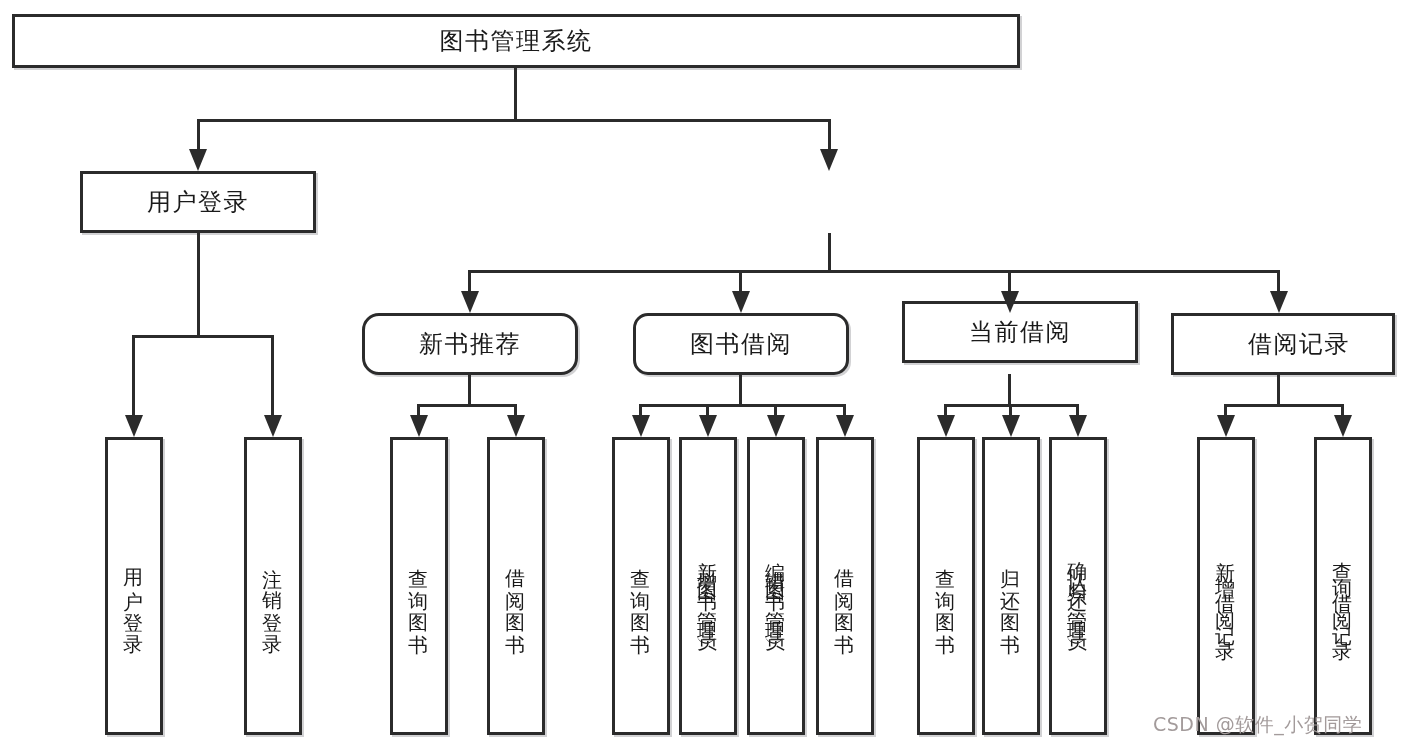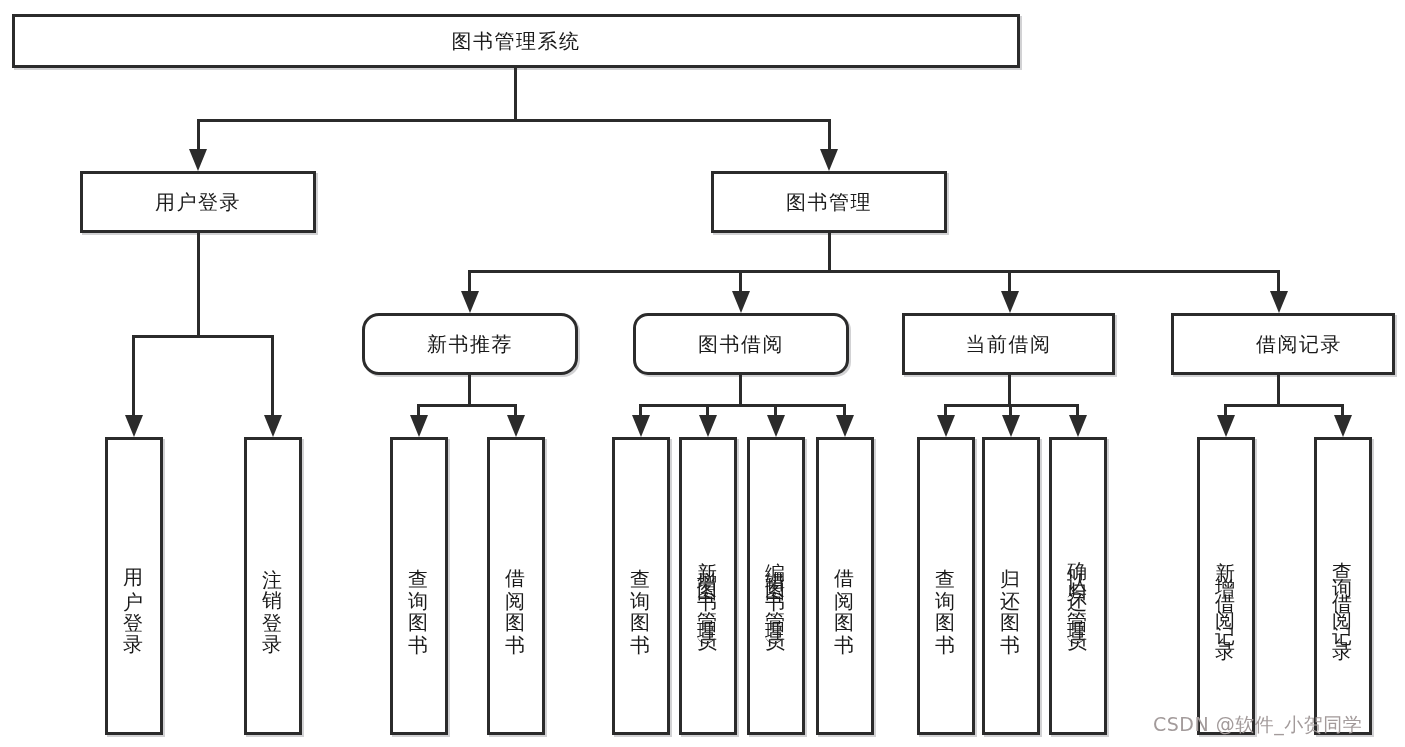--- a/index.html
+++ b/index.html
@@ -12,21 +12,21 @@
   }
   .box{
     position:absolute;
     background:#ffffff;
     border:3px solid #2b2b2b;
     box-sizing:border-box;
     display:flex;align-items:center;justify-content:center;
     color:#1a1a1a;
     box-shadow:2px 2px 0 rgba(95,95,100,0.28);
   }
-  .hbox{font-size:20px;letter-spacing:1.5px;}
+  .hbox{font-size:24px;letter-spacing:1.5px;}
   .vbox{
     writing-mode:vertical-rl;
     text-orientation:mixed;
     font-size:20px;
   }
   .vbox span{display:inline-block;}
   .ls4 span{letter-spacing:22px;margin-inline-end:-22px;}
   .ls6 span{letter-spacing:16px;margin-inline-end:-16px;}
   .ls9 span{letter-spacing:10px;margin-inline-end:-10px;}
   .line{position:absolute;background:#2b2b2b;}
@@ -51,33 +51,30 @@
 <div class="canvas">
 
   <div class="box hbox" style="left:12px;top:14px;width:1008px;height:54px;">
     <span>图书管理系统</span>
   </div>
 
   <div class="box hbox" style="left:80px;top:171px;width:236px;height:62px;">
     <span>用户登录</span>
   </div>
 
-  <div class="box hbox" style="left:711px;top:171px;width:236px;height:62px;">
-    <span>图书管理</span>
-  </div>
 
   <div class="box hbox" style="left:362px;top:313px;width:216px;height:62px;border-radius:17px;">
     <span>新书推荐</span>
   </div>
 
   <div class="box hbox" style="left:633px;top:313px;width:216px;height:62px;border-radius:15px;">
     <span>图书借阅</span>
   </div>
 
-  <div class="box hbox" style="left:902px;top:313px;width:213px;height:62px;">
+  <div class="box hbox" style="left:902px;top:301px;width:236px;height:62px;">
     <span>当前借阅</span>
   </div>
 
   <div class="box hbox" style="left:1171px;top:313px;width:224px;height:62px;padding-left:32px;">
     <span>借阅记录</span>
   </div>
 
   <div class="box vbox ls4" style="left:105px;top:437px;width:58px;height:298px;">
     <span>用户登录</span>
   </div>

